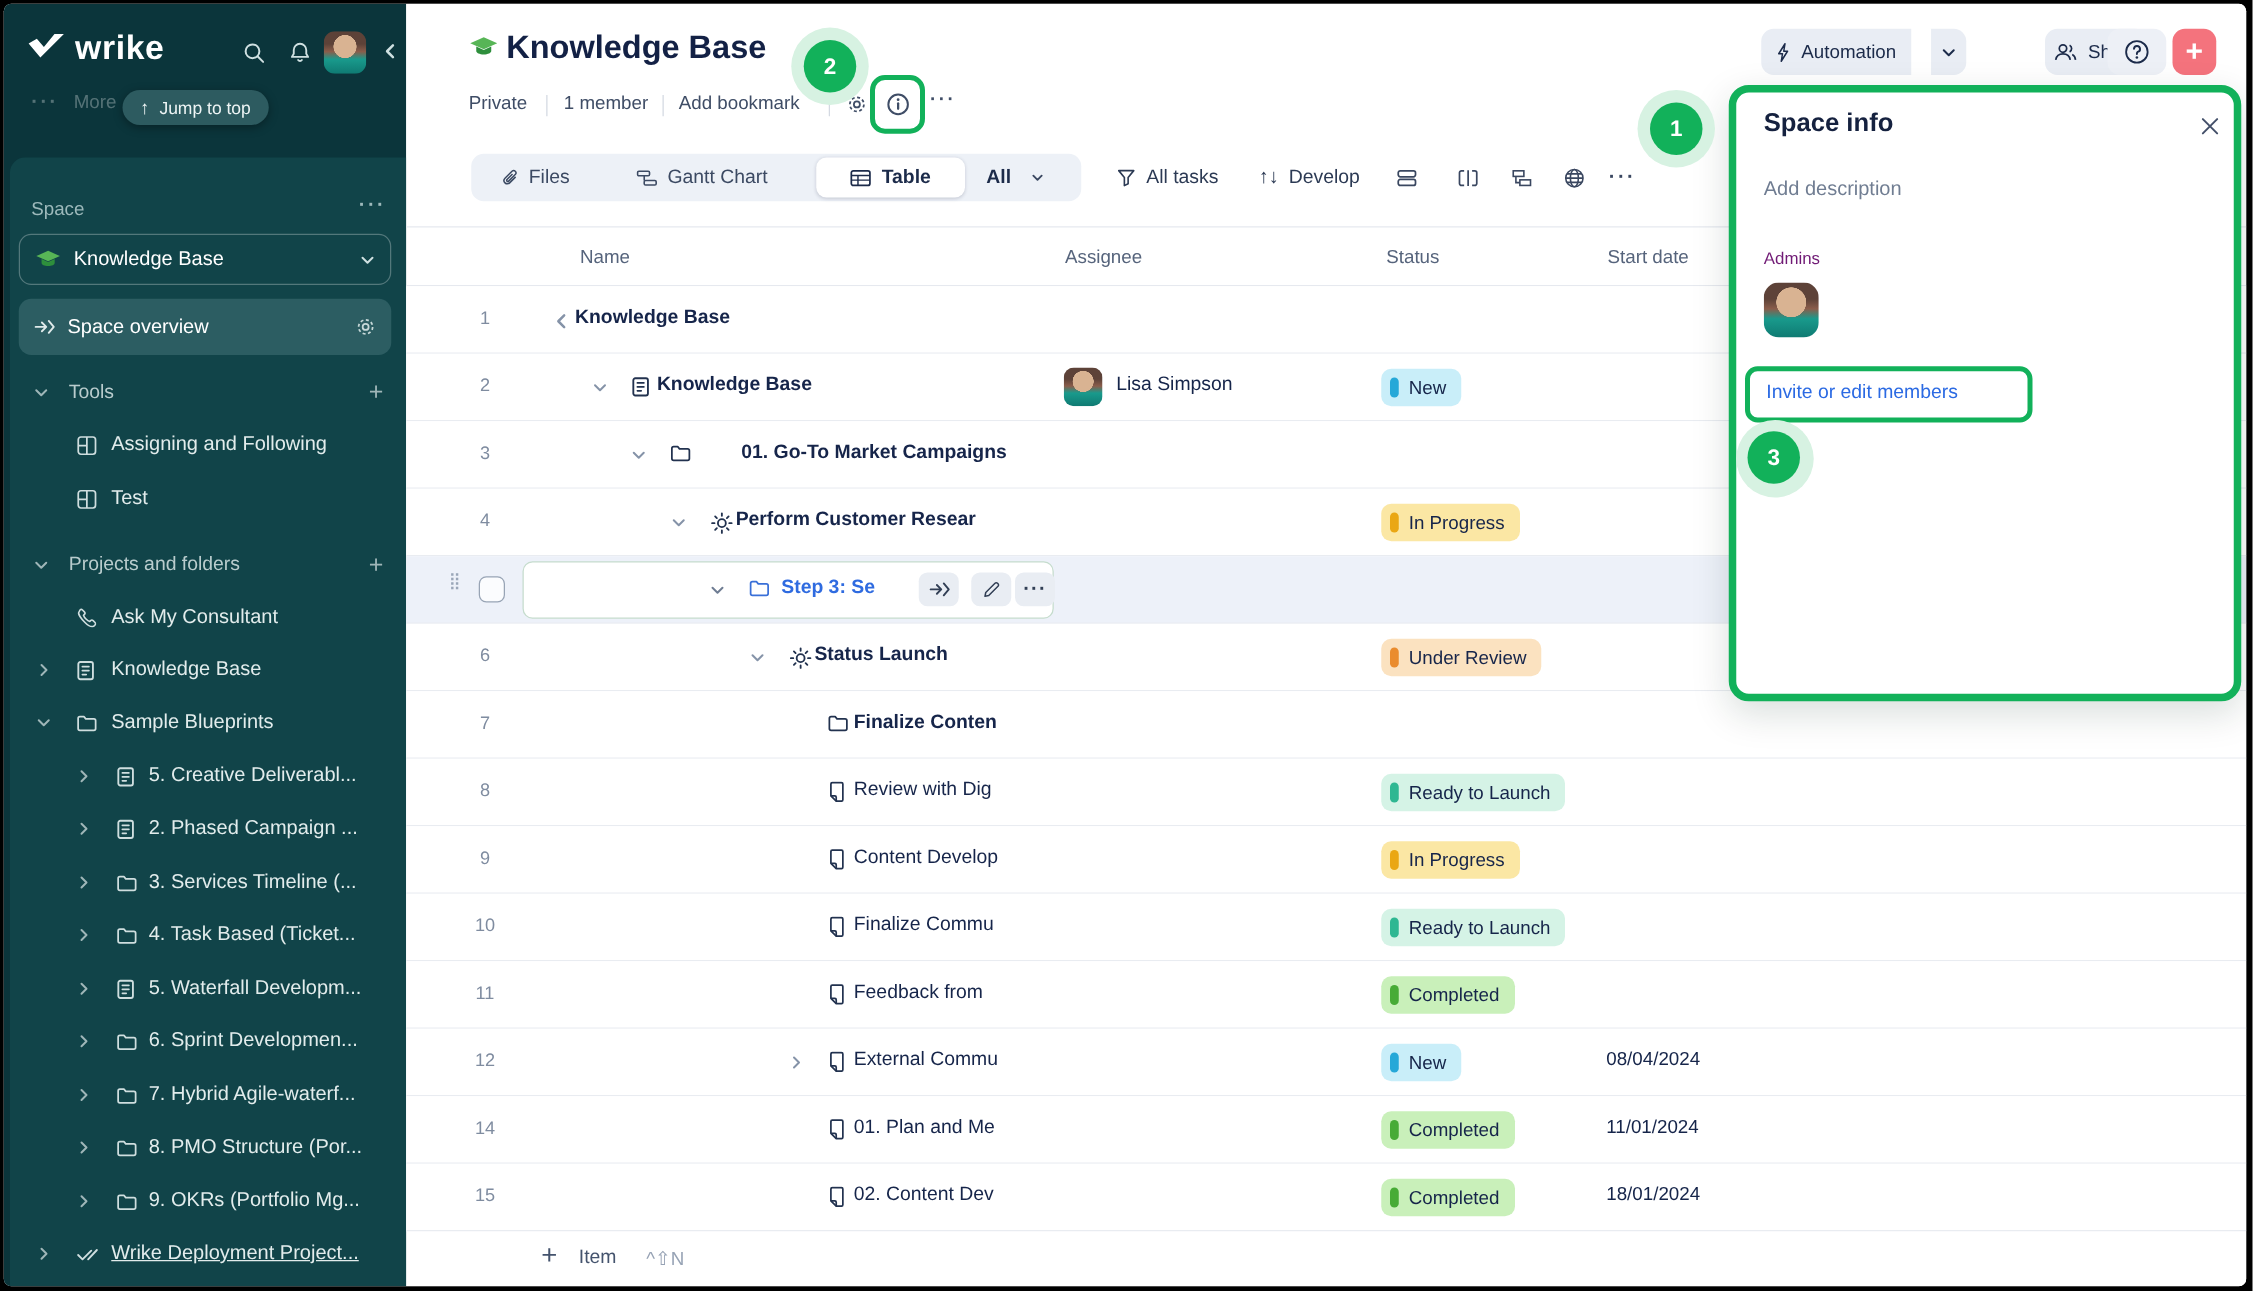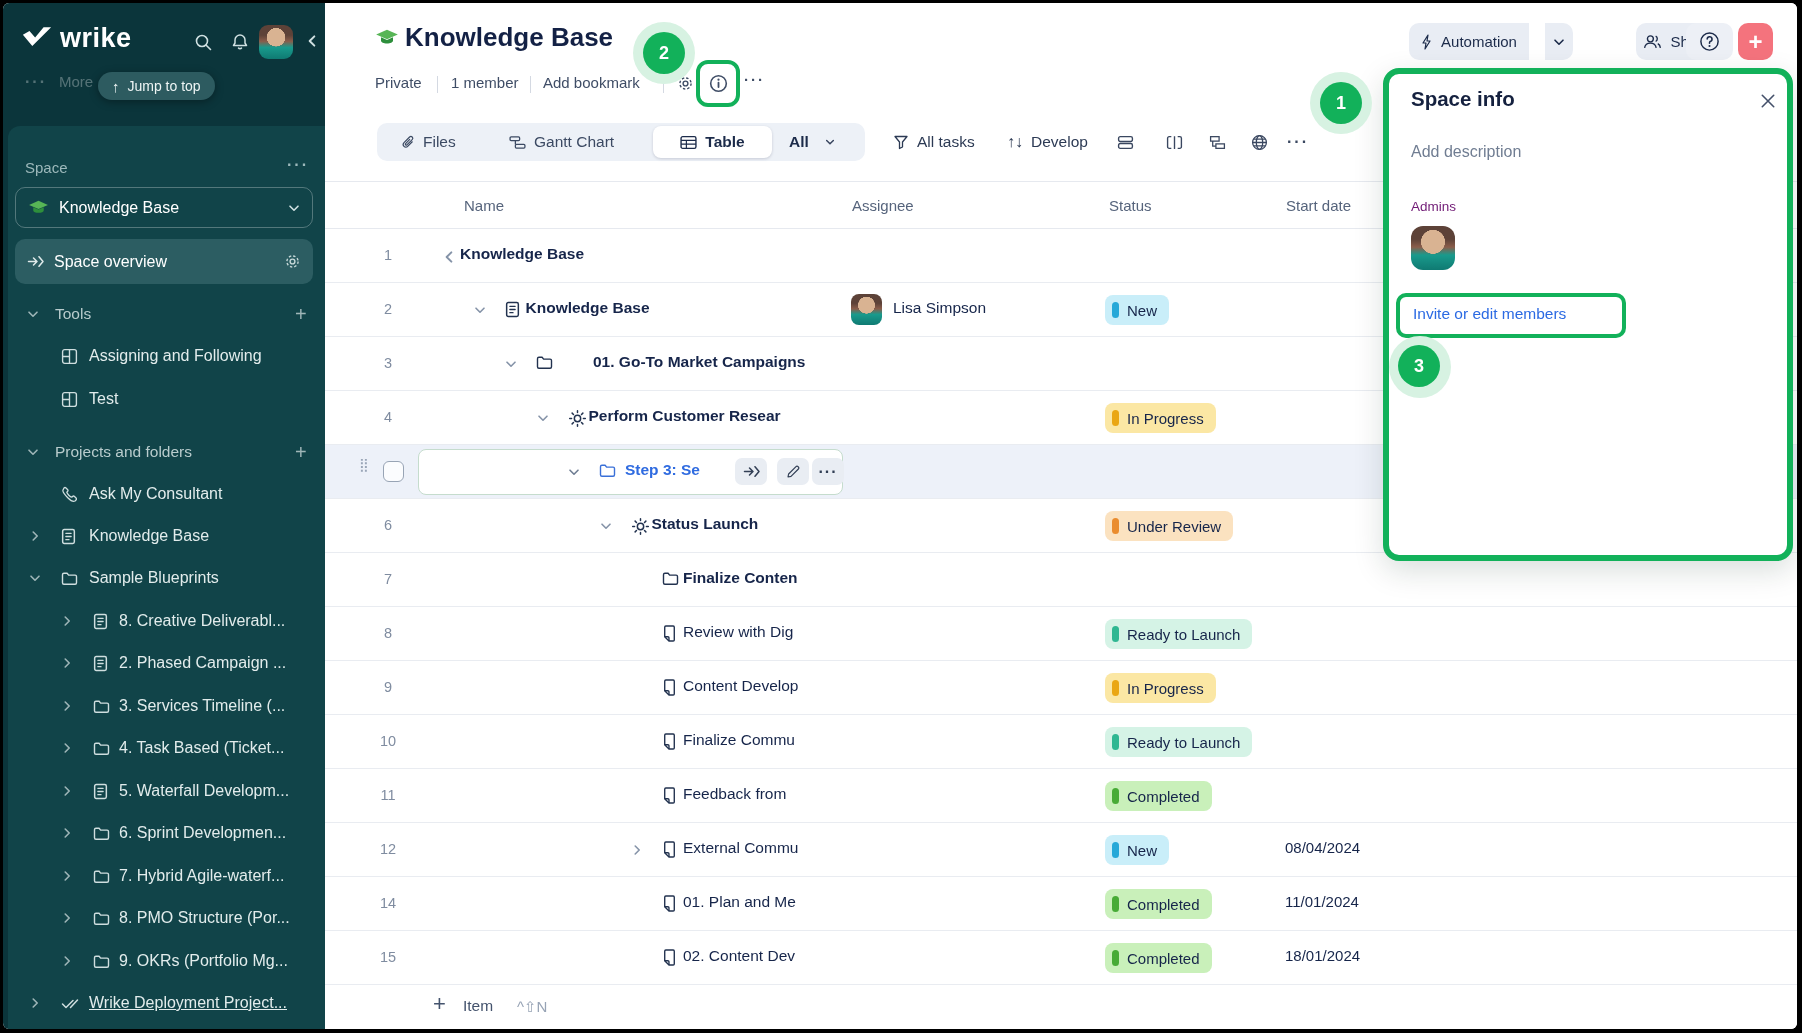--- a/index.html
+++ b/index.html
@@ -269,21 +269,21 @@
             <svg width="12" height="12" viewBox="0 0 12 12">
               <path d="M4.2 2l4 4-4 4" fill="none" stroke="currentColor" stroke-width="1.6" stroke-linecap="round" stroke-linejoin="round"></path>
             </svg>
           </span>
           <span class="at" style="left: 90px; color: rgb(207, 222, 223);">
             <svg width="15" height="17" viewBox="0 0 14 16">
               <rect x="1.5" y="1.5" width="11" height="13" rx="1.5" fill="none" stroke="currentColor" stroke-width="1.4"></rect>
               <path d="M4.5 5h5M4.5 8h5M4.5 11h3" stroke="currentColor" stroke-width="1.2" stroke-linecap="round"></path>
             </svg>
           </span>
-          <span class="at lbl" style="left: 116px;">8. Creative Deliverabl...</span>
+          <span class="at lbl" style="left: 116px;">5. Creative Deliverabl...</span>
         </div>
         <div class="sb-item" style="top: 645px;">
           <span class="at" style="left: 58px; color: rgb(159, 182, 184);">
             <svg width="12" height="12" viewBox="0 0 12 12">
               <path d="M4.2 2l4 4-4 4" fill="none" stroke="currentColor" stroke-width="1.6" stroke-linecap="round" stroke-linejoin="round"></path>
             </svg>
           </span>
           <span class="at" style="left: 90px; color: rgb(207, 222, 223);">
             <svg width="15" height="17" viewBox="0 0 14 16">
               <rect x="1.5" y="1.5" width="11" height="13" rx="1.5" fill="none" stroke="currentColor" stroke-width="1.4"></rect>

